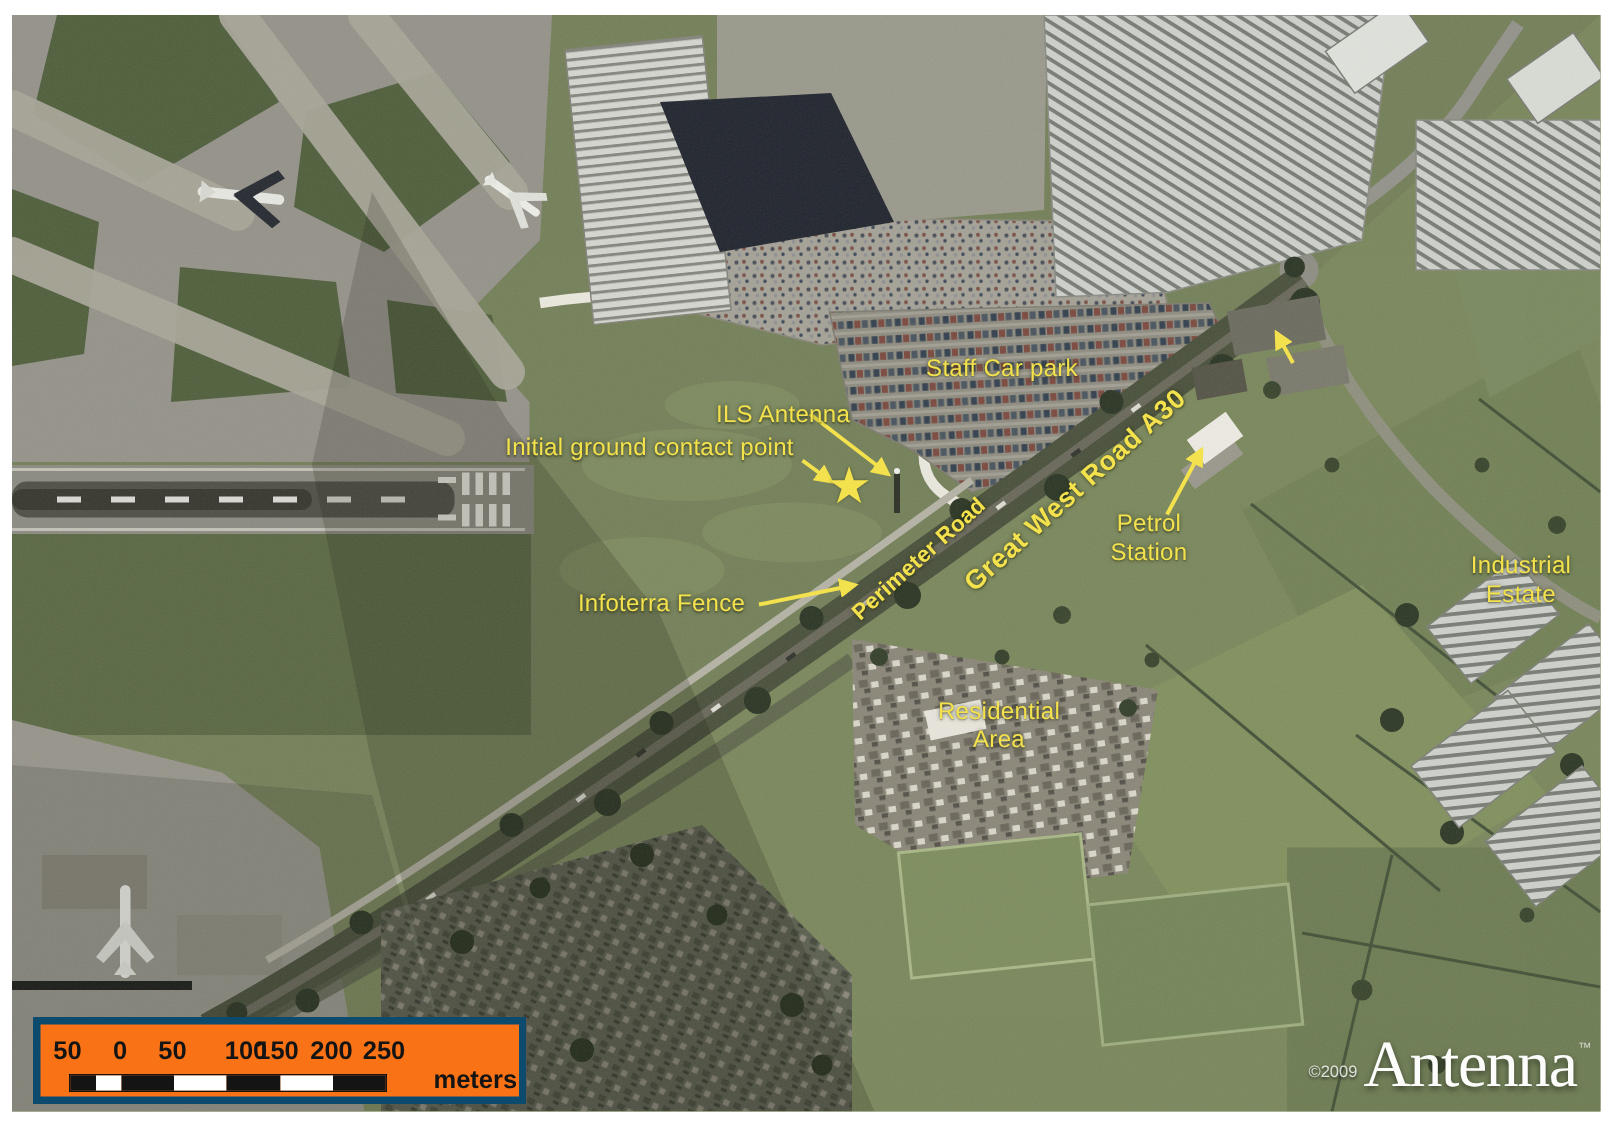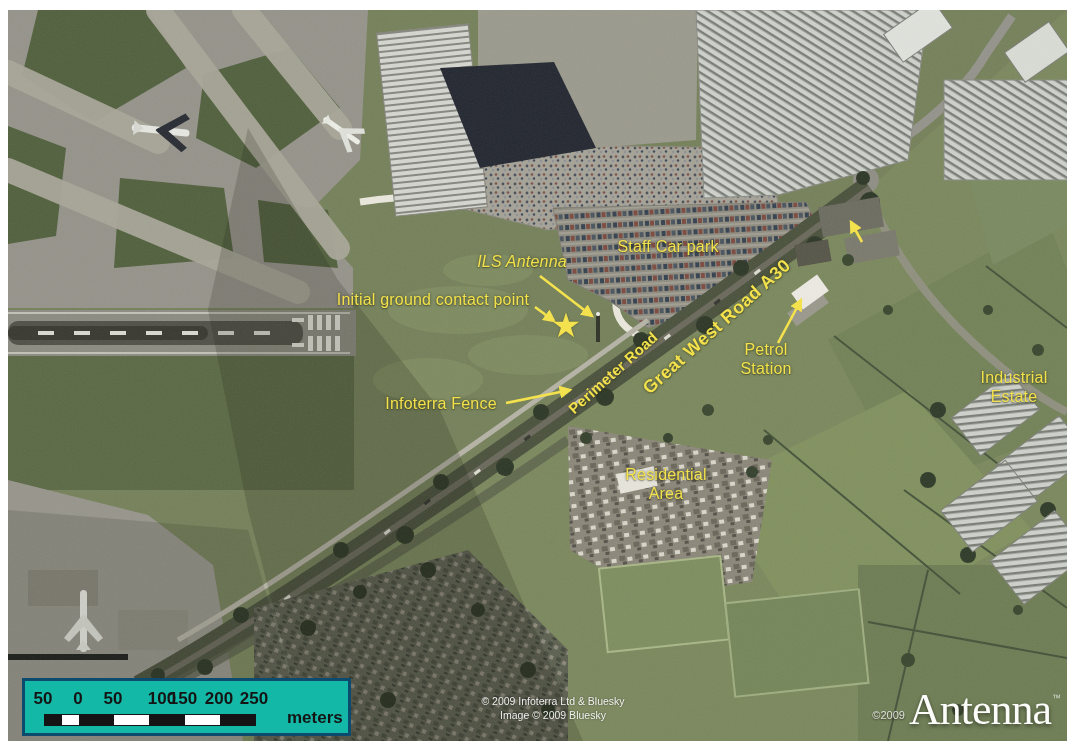--- a/index.html
+++ b/index.html
@@ -6,33 +6,33 @@
   .frame{position:relative;width:1080px;height:752px;background:#ffffff;overflow:hidden;}
   .map{position:absolute;left:8px;top:10px;width:1059px;height:731px;overflow:hidden;background:#75815a;}
   .map svg.sat{position:absolute;left:0;top:0;width:100%;height:100%;display:block;}
   .map svg.arrows{position:absolute;left:0;top:0;width:100%;height:100%;pointer-events:none;}
   .arrow{stroke:var(--annotation-yellow,#f3e24d);stroke-width:2.6;fill:none;}
   .ahead{fill:var(--annotation-yellow,#f3e24d);}
   .lbl{position:absolute;transform:translate(-50%,-50%);color:var(--annotation-yellow,#f3e24d);
        font:16px/1.18 "Liberation Sans",sans-serif;text-align:center;white-space:pre-line;
        text-shadow:0 0 3px rgba(40,45,15,.65),0 1px 1px rgba(40,45,15,.4);letter-spacing:.2px;}
   #lbl-staff{left:660px;top:237px;}
-  #lbl-ils{left:514px;top:252px;font-style:italic;}
+  #lbl-ils{left:514px;top:268px;}
   #lbl-contact{left:425px;top:290px;text-align:center;}
   #lbl-fence{left:433px;top:394px;}
   #lbl-peri{left:605px;top:363px;transform:translate(-50%,-50%) rotate(-42deg);font-weight:bold;font-size:15px;}
   #lbl-gwr{left:709px;top:317px;transform:translate(-50%,-50%) rotate(-42deg);font-weight:bold;font-size:18px;letter-spacing:.5px;}
   #lbl-petrol{left:758px;top:350px;}
   #lbl-hatton{left:887px;top:366px;}
   #lbl-industrial{left:1006px;top:378px;}
   #lbl-res{left:658px;top:475px;}
   .star{position:absolute;left:558px;top:317px;transform:translate(-50%,-54%);color:var(--annotation-yellow,#f3e24d);
         font-size:34px;line-height:1;text-shadow:0 0 2px rgba(40,45,15,.6);}
-  .scalebar{position:absolute;left:14px;top:668px;width:329px;height:58px;background:#14b8a6;
-            border:3px solid #0c4a6e;box-sizing:border-box;}
+  .scalebar{position:absolute;left:14px;top:668px;width:329px;height:58px;background:#f97316;
+            border:5px solid #0c4a6e;box-sizing:border-box;}
   .tick{position:absolute;top:8px;transform:translateX(-50%);font:bold 17px "Liberation Sans",sans-serif;color:var(--scale-bar-text,#141414);}
   .bar{position:absolute;left:19px;top:33px;height:10px;border:1px solid #141414;display:flex;box-sizing:content-box;}
   .sb{height:100%;}
   .sb.b{background:#141414;}
   .sb.w{background:#ffffff;}
   .unit{position:absolute;left:262px;top:27px;font:bold 17px "Liberation Sans",sans-serif;color:var(--scale-bar-text,#141414);}
   .credits{position:absolute;left:545px;top:684px;transform:translateX(-50%);text-align:center;
            font:10.5px/1.35 "Liberation Sans",sans-serif;color:var(--credit-text,#ffffff);opacity:.9;
            text-shadow:0 0 2px rgba(0,0,0,.6);white-space:nowrap;}
   .googlewrap{position:absolute;right:6px;bottom:10px;display:flex;align-items:flex-end;}
@@ -367,24 +367,20 @@
           <span class="sb w" style="width:17px"></span>
         <span class="sb b" style="width:35px"></span>
           <span class="sb w" style="width:35px"></span>
         <span class="sb b" style="width:36px"></span>
           <span class="sb w" style="width:35px"></span>
         <span class="sb b" style="width:35px"></span>
       </div>
       <span class="unit">meters</span>
     </div>
 
-    <div class="credits">
-      <div>© 2009 Infoterra Ltd &amp; Bluesky</div>
-      <div>Image © 2009 Bluesky</div>
-    </div>
 
     <div class="googlewrap">
       <span class="gc">©2009</span>
       <span class="glogo">Antenna</span>
       <span class="gtm">™</span>
     </div>
 
   </div>
 </div>
 

